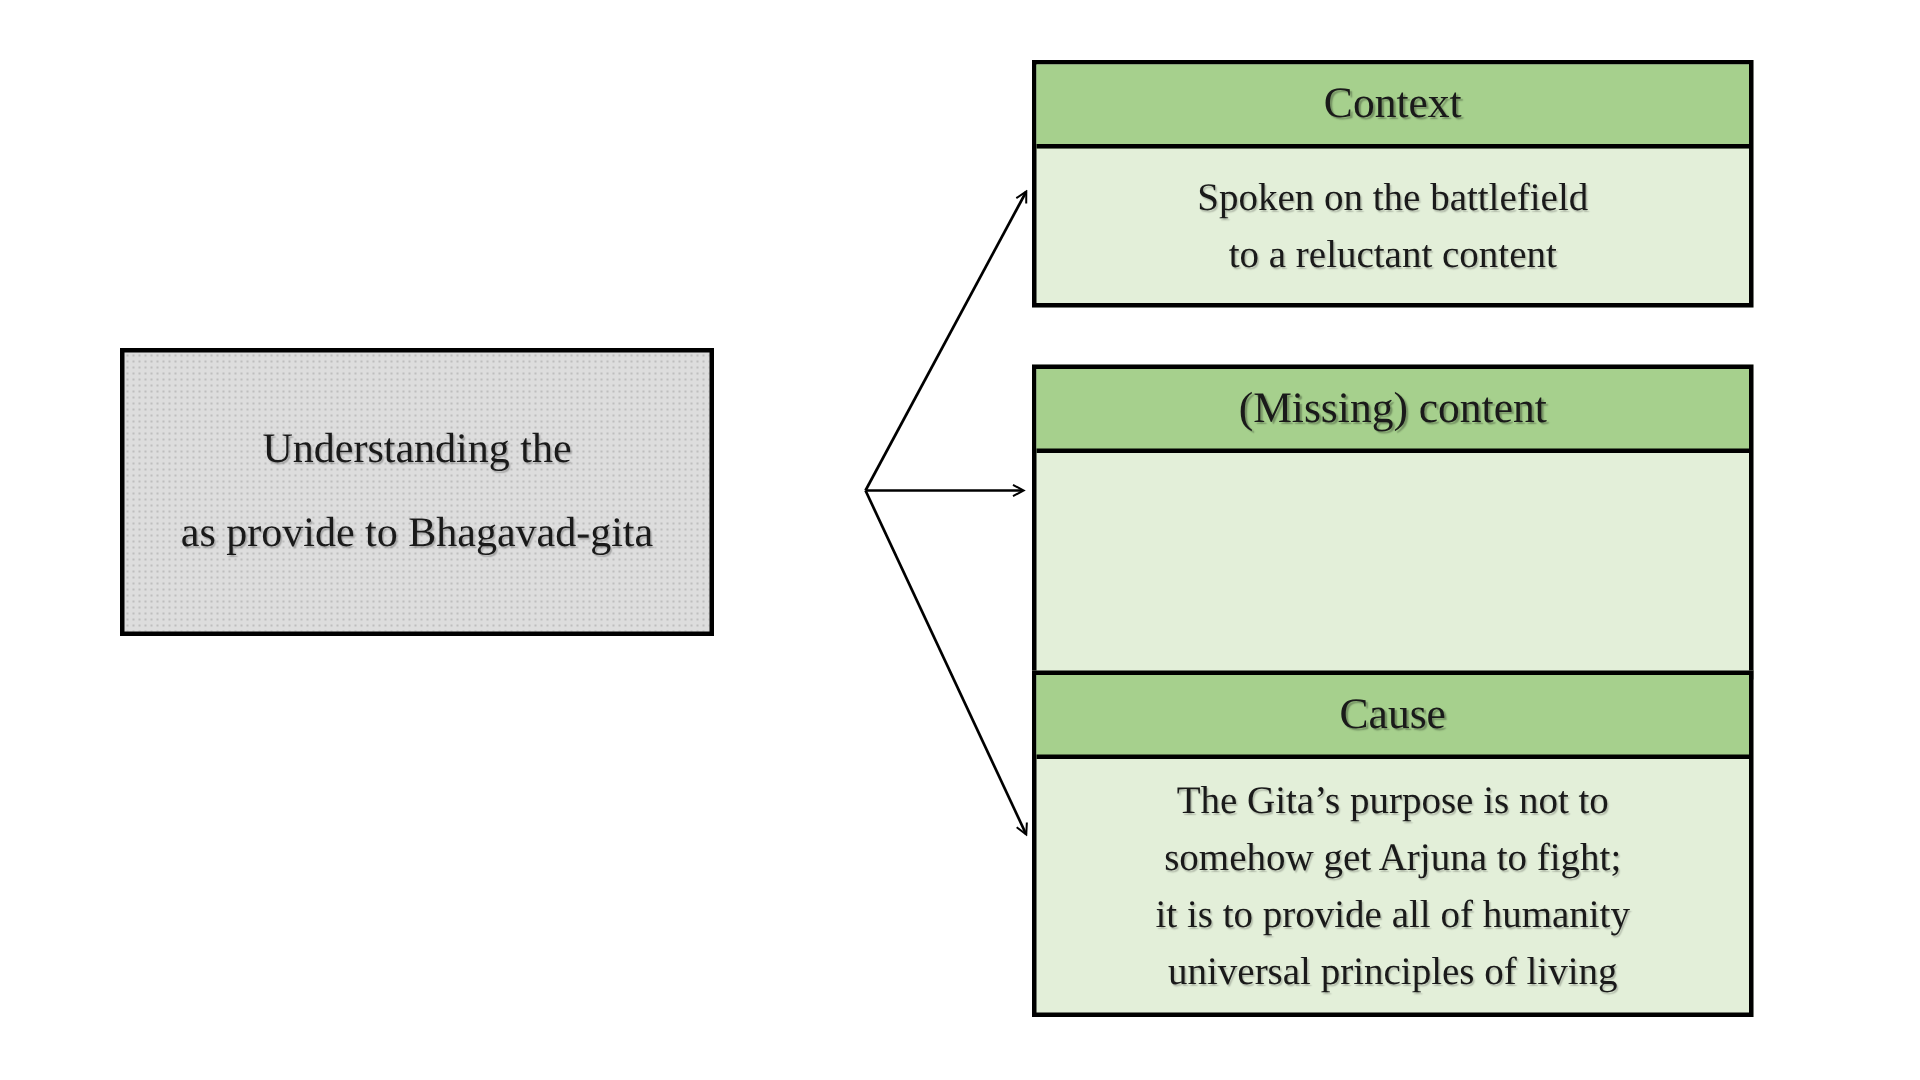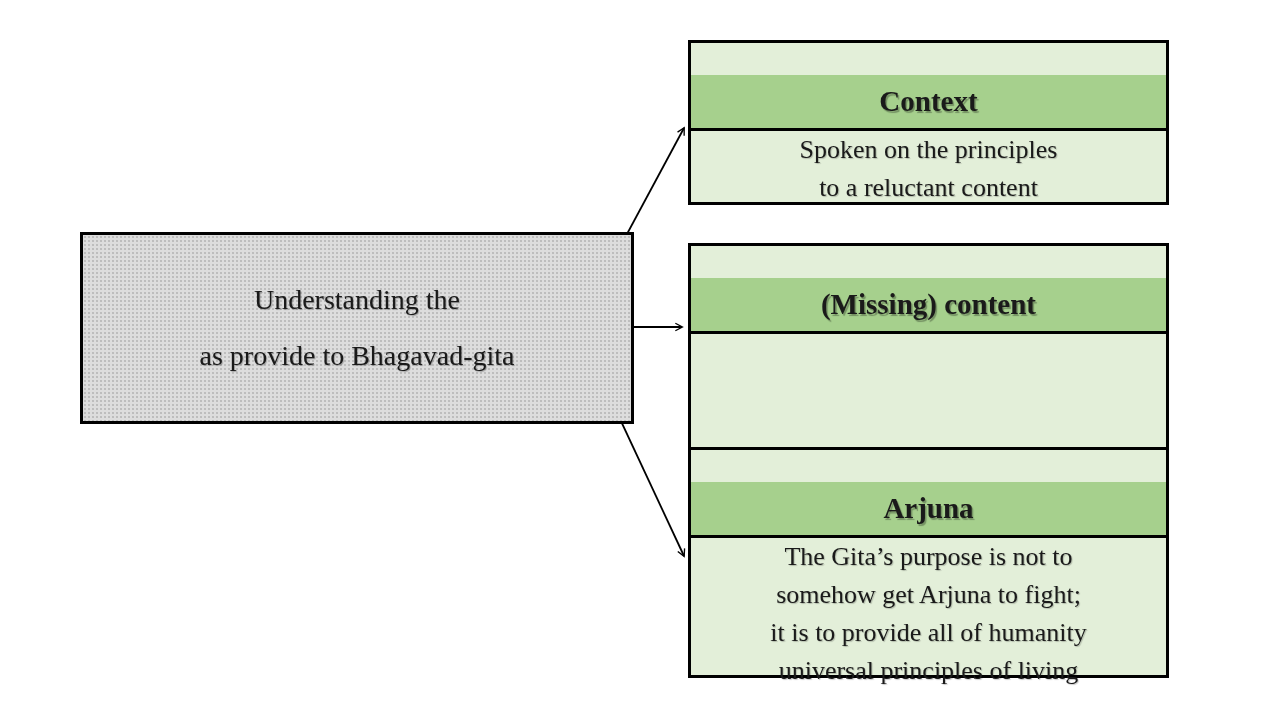--- a/index.html
+++ b/index.html
@@ -16,21 +16,21 @@
   .arrows {
     position: absolute;
     left: 0; top: 0;
     width: 1280px; height: 720px;
     pointer-events: none;
   }
 
   .source-box {
     position: absolute;
     left: 80px; top: 232px;
-    width: 554px; height: 192px;
+    width: 396px; height: 192px;
     border: 3px solid #000000;
     background-color: #dddddd;
     background-image: radial-gradient(rgba(110,110,110,0.28) 1px, transparent 1px);
     background-size: 4px 4px;
     display: flex;
     flex-direction: column;
     align-items: center;
     justify-content: center;
     text-align: center;
     font-size: 28px;
@@ -53,24 +53,23 @@
   .branch-box.b2 { top: 447px; height: 231px; }
 
   .branch-header {
     flex: 0 0 auto;
     height: 56px;
     border-bottom: 3px solid #000000;
     background: #a6d08d;
     display: flex;
     align-items: center;
     justify-content: center;
-    font-weight: bold;
+    font-weight: normal;
     font-size: 29px;
     text-shadow: 1.5px 1.5px 1px rgba(0,0,0,0.3);
-    margin-top: 32px;
   }
 
   .branch-body {
     flex: 1 1 auto;
     display: flex;
     flex-direction: column;
     align-items: center;
     justify-content: center;
     text-align: center;
     font-size: 26px;
@@ -95,33 +94,33 @@
   </svg>
 
   <div class="source-box">
     <div>Understanding the</div>
     <div>as provide to Bhagavad-gita</div>
   </div>
 
   <div class="branch-box b0">
     <div class="branch-header">Context</div>
     <div class="branch-body">
-      <div>Spoken on the principles</div>
+      <div>Spoken on the battlefield</div>
       <div>to a reluctant content</div>
     </div>
   </div>
 
   <div class="branch-box b1">
     <div class="branch-header">(Missing) content</div>
     <div class="branch-body">
     </div>
   </div>
 
   <div class="branch-box b2">
-    <div class="branch-header">Arjuna</div>
+    <div class="branch-header">Cause</div>
     <div class="branch-body">
       <div>The Gita’s purpose is not to</div>
       <div>somehow get Arjuna to fight;</div>
       <div>it is to provide all of humanity</div>
       <div>universal principles of living</div>
     </div>
   </div>
 
 </div>
 

